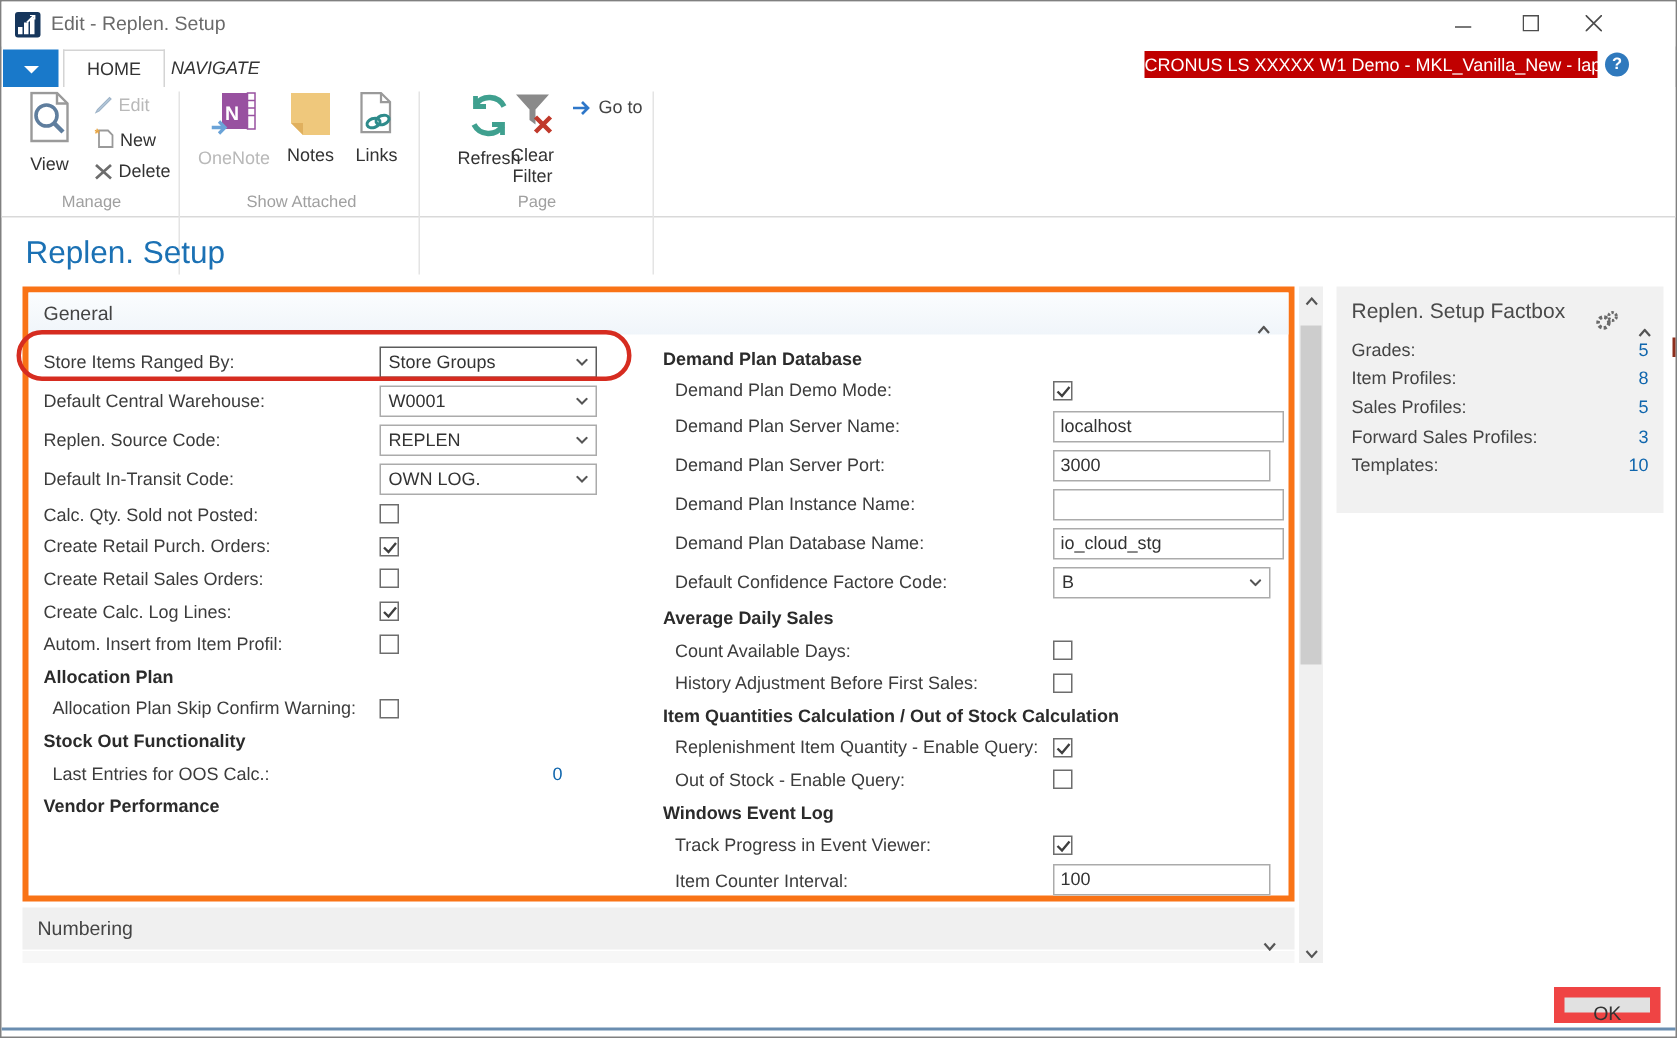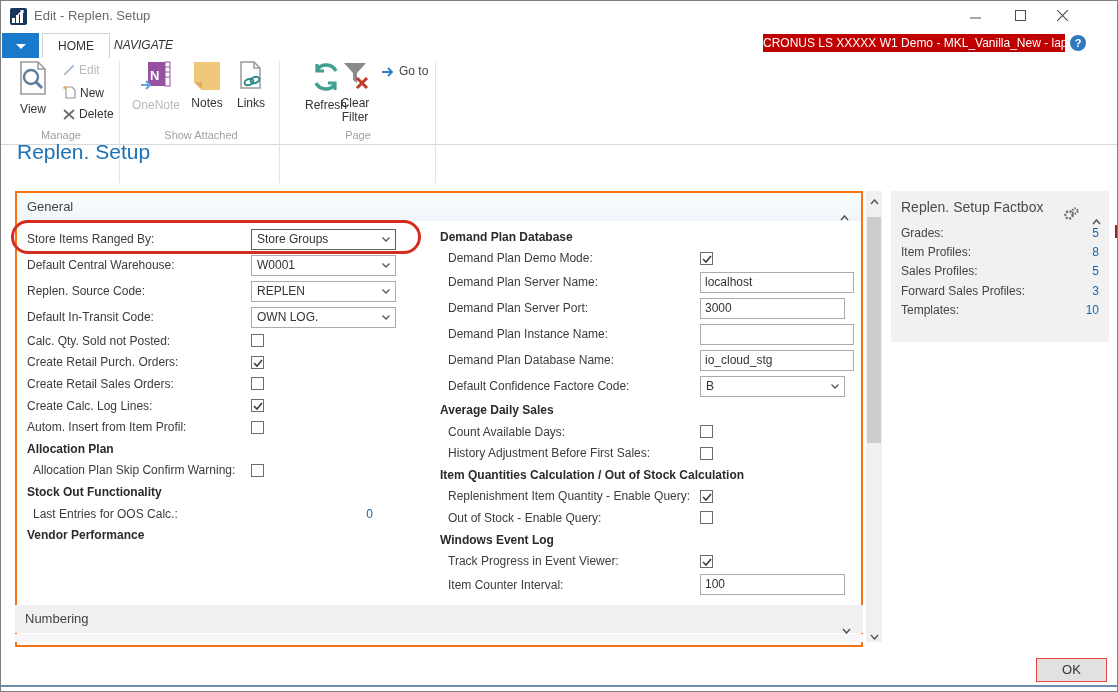--- a/index.html
+++ b/index.html
@@ -24,22 +24,22 @@
   
   .ribbon{position:absolute;left:0;top:57px;right:0;height:87px;background:#fff;border-bottom:1px solid #d9d9d9;box-sizing:border-box;}
   .rsep{position:absolute;top:3px;width:1px;height:122px;background:#e4e4e4;}
   .rgrouplabel{position:absolute;top:71px;font-size:11px;color:#a0a0a0;text-align:center;}
   .rbtn{position:absolute;text-align:center;font-size:12px;color:#333;}
   .rbtn .lbl{display:block;margin-top:2px;}
   .smallbtn{position:absolute;font-size:12px;color:#333;white-space:nowrap;}
   .smallbtn svg,.smallbtn .gly{vertical-align:-2px;margin-right:4px;}
   .disabled{color:#b9b9b9 !important;}
   
-  .pagetitle{position:absolute;left:16px;top:139px;font-size:21px;color:#1b71b4;}
-  .panel{position:absolute;left:14px;top:190px;width:848px;height:456px;background:#fff;border:2px solid #f97316;box-sizing:border-box;}
+  .pagetitle{position:absolute;left:16px;top:156px;font-size:21px;color:#1b71b4;}
+  .panel{position:absolute;left:14px;top:190px;width:848px;height:410px;background:#fff;border:4px solid #f97316;box-sizing:border-box;}
   .panelhdr{position:relative;height:28px;background:linear-gradient(#fbfdfe,#f0f5fa);font-size:13px;color:#444;line-height:28px;padding-left:10px;}
   .chev{position:absolute;right:12px;top:10px;}
   .col{position:absolute;top:33px;}
   #left-col{left:10px;width:400px;}
   #right-col{left:423px;width:420px;}
   .frow{position:relative;display:flex;align-items:center;}
   .frow.tall{height:26px;}
   .frow.short{height:21.6px;}
   .flabel{font-size:12px;color:#3c3c3c;white-space:nowrap;}
   .fheader{font-weight:bold;color:#2b2b2b;}
@@ -66,21 +66,21 @@
   .sbar .arr{position:absolute;left:0;width:16px;height:16px;text-align:center;}
   .sbar .thumb{position:absolute;left:1px;top:26px;width:14px;height:226px;background:#cdcdcd;}
   
   .factbox{position:absolute;left:890px;top:190px;width:218px;height:151px;background:#f1f1f1;}
   .fbhdr{position:relative;height:32px;font-size:14px;color:#4a4a4a;line-height:32px;padding-left:10px;}
   .fbrow{display:flex;justify-content:space-between;height:19.3px;align-items:center;padding:0 10px;}
   .fbrow .fl{font-size:12px;color:#444;}
   .fbrow .fv{font-size:12px;color:#1066ad;}
   .edgetag{position:absolute;left:1114px;top:224px;width:4px;height:13px;background:#8c2e1d;}
   
-  .okbtn{position:absolute;left:1035px;top:657px;width:71px;height:24px;background:#e1e1e1;border:1px solid #ef4444;
+  .okbtn{position:absolute;left:1035px;top:657px;width:71px;height:24px;background:#e1e1e1;border:7px solid #ef4444;
     box-sizing:border-box;font-size:13px;color:#333;text-align:center;line-height:22px;}
   .bottomline{position:absolute;left:0;top:684px;width:1118px;height:2px;background:#6a8db0;}
 </style>
 </head>
 <body>
 
 <div class="window">
 
   <div class="titlebar">
     <div class="appicon">

